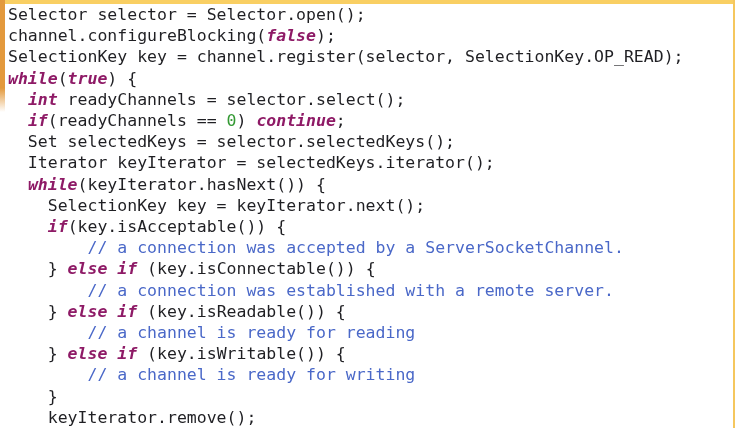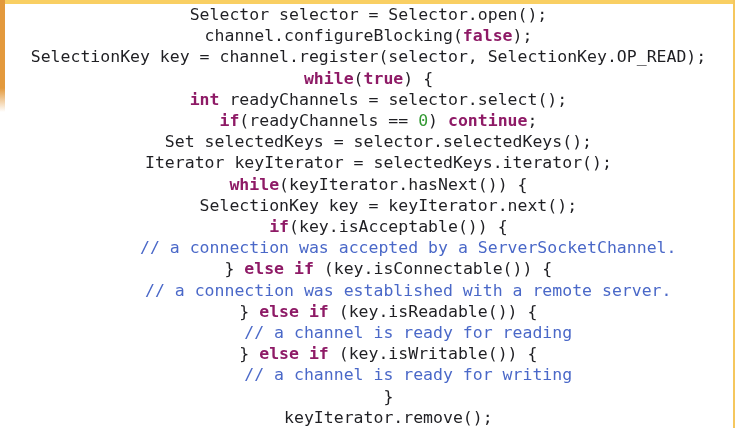--- a/index.html
+++ b/index.html
@@ -46,25 +46,24 @@
       rgba(227,153,60,0) 112px);
   }
   pre.code {
     position: absolute;
     top: 4px; left: 8px; right: 10px; bottom: 0;
     font-size: 16.5px;
     line-height: 21.2px;
     color: var(--plain);
     white-space: pre;
     overflow: hidden;
-    text-align: center;
   }
   .line { white-space: pre; }
   .tok-pln { color: var(--plain); }
-  .tok-kw  { color: var(--keyword); font-weight: bold; }
+  .tok-kw  { color: var(--keyword); font-weight: bold; font-style: italic; }
   .tok-num { color: var(--number); }
   .tok-com { color: var(--comment); margin-top: 23px; }
 </style>
 </head>
 <body>
 
 <div class="page">
   <div class="border-top"></div>
   <div class="border-right"></div>
   <div class="border-left"></div>

